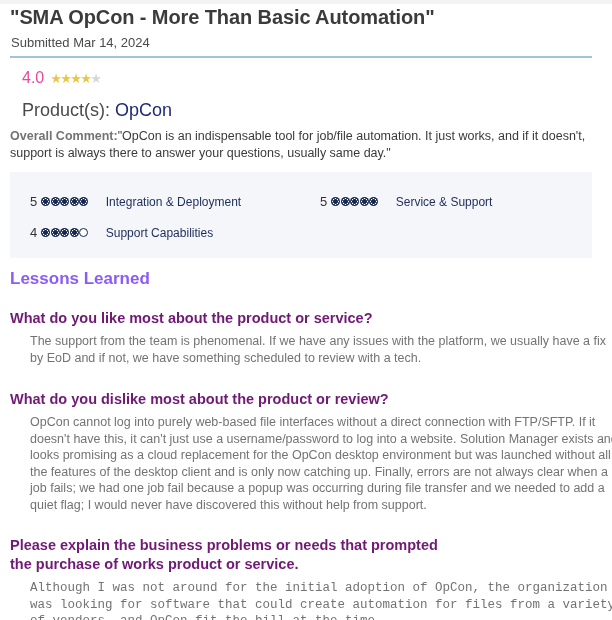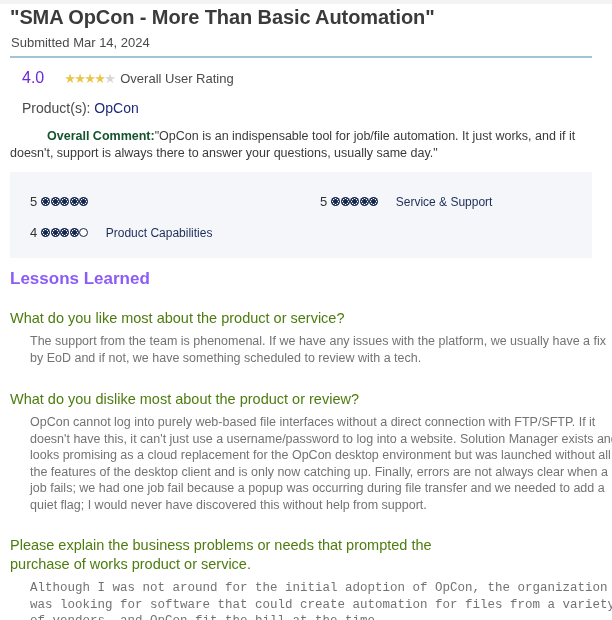--- a/index.html
+++ b/index.html
@@ -45,22 +45,22 @@
     }
     .rating-row {
       position: absolute;
       left: 22px; top: 69px;
       display: flex;
       align-items: center;
       white-space: nowrap;
     }
     .rating-value {
       font-size: 16px;
-      color: #6d28d9;
-      margin-right: 20px;
+      color: #ec4899;
+      margin-right: 6px;
     }
     .stars {
       display: flex;
       align-items: center;
       margin-right: 6px;
     }
     .star {
       font-size: 13px;
       line-height: 13px;
       width: 10px;
@@ -68,41 +68,40 @@
     }
     .star.filled { color: #e9c648; }
     .star.empty { color: #d6d6d6; }
     .rating-label {
       font-size: 13px;
       color: #4a4a4a;
     }
     .products-row {
       position: absolute;
       left: 22px; top: 100px;
-      font-size: 14px;
+      font-size: 18px;
       color: #4a4a4a;
       white-space: nowrap;
       text-align: right;
     }
     .product-link {
       color: #1f2a7a;
       text-decoration: none;
     }
     .overall-comment {
       position: absolute;
       left: 10px; top: 128px;
       width: 590px;
       font-size: 12.5px;
       line-height: 17px;
       color: #3a3a3a;
     }
     .overall-comment .label {
       font-weight: bold;
-      color: #14532d;
-      margin-left: 37px;
+      color: #737373;
     }
     .ratings-box {
       position: absolute;
       left: 10px; top: 172px;
       width: 582px; height: 86px;
       background: #f4f6f9;
     }
     .sub-rating {
       position: absolute;
       display: flex;
@@ -142,22 +141,22 @@
       left: 10px; top: 269px;
       font-size: 17px;
       font-weight: bold;
       color: #8b5cf6;
       white-space: nowrap;
     }
     .question {
       position: absolute;
       left: 10px;
       font-size: 14.5px;
-      font-weight: normal;
-      color: #4d7c0f;
+      font-weight: bold;
+      color: #701a75;
       line-height: 19px;
     }
     .answer {
       position: absolute;
       left: 10px;
       width: 592px;
       font-size: 12.5px;
       line-height: 16.5px;
       color: #737373;
       margin-left: 20px;
@@ -174,41 +173,41 @@
 
 <div class="rating-row">
   <span class="rating-value">4.0</span>
   <span class="stars">
     <span class="star filled">★</span>
     <span class="star filled">★</span>
     <span class="star filled">★</span>
     <span class="star filled">★</span>
     <span class="star empty">★</span>
   </span>
-  <span class="rating-label">Overall User Rating</span>
 </div>
 
 <div class="products-row">
   <span>Product(s): </span><a class="product-link" href="#">OpCon</a>
 </div>
 
 <div class="overall-comment">
   <span class="label">Overall Comment:</span><span>"OpCon is an indispensable tool for job/file automation. It just works, and if it doesn't, support is always there to answer your questions, usually same day."</span>
 </div>
 
 <div class="ratings-box">
   <div class="sub-rating" style="left:20px; top:22px;">
     <span class="num">5</span>
     <span class="dots">
       <span class="dot filled"></span>
       <span class="dot filled"></span>
       <span class="dot filled"></span>
       <span class="dot filled"></span>
       <span class="dot filled"></span>
     </span>
+    <span class="label">Integration &amp; Deployment</span>
   </div>
 
   <div class="sub-rating" style="left:310px; top:22px;">
     <span class="num">5</span>
     <span class="dots">
       <span class="dot filled"></span>
       <span class="dot filled"></span>
       <span class="dot filled"></span>
       <span class="dot filled"></span>
       <span class="dot filled"></span>
@@ -218,21 +217,21 @@
 
   <div class="sub-rating" style="left:20px; top:53px;">
     <span class="num">4</span>
     <span class="dots">
       <span class="dot filled"></span>
       <span class="dot filled"></span>
       <span class="dot filled"></span>
       <span class="dot filled"></span>
       <span class="dot empty"></span>
     </span>
-    <span class="label">Product Capabilities</span>
+    <span class="label">Support Capabilities</span>
   </div>
 </div>
 
 <div class="section-heading">Lessons Learned</div>
 
 <div class="question" style="top:309px;">What do you like most about the product or service?</div>
 <div class="answer" style="top:333px;">The support from the team is phenomenal. If we have any issues with the platform, we usually have a fix by EoD and if not, we have something scheduled to review with a tech.</div>
 
 <div class="question" style="top:390px;">What do you dislike most about the product or review?</div>
 <div class="answer" style="top:414px;">OpCon cannot log into purely web-based file interfaces without a direct connection with FTP/SFTP. If it doesn't have this, it can't just use a username/password to log into a website. Solution Manager exists and looks promising as a cloud replacement for the OpCon desktop environment but was launched without all the features of the desktop client and is only now catching up. Finally, errors are not always clear when a job fails; we had one job fail because a popup was occurring during file transfer and we needed to add a quiet flag; I would never have discovered this without help from support.</div>

